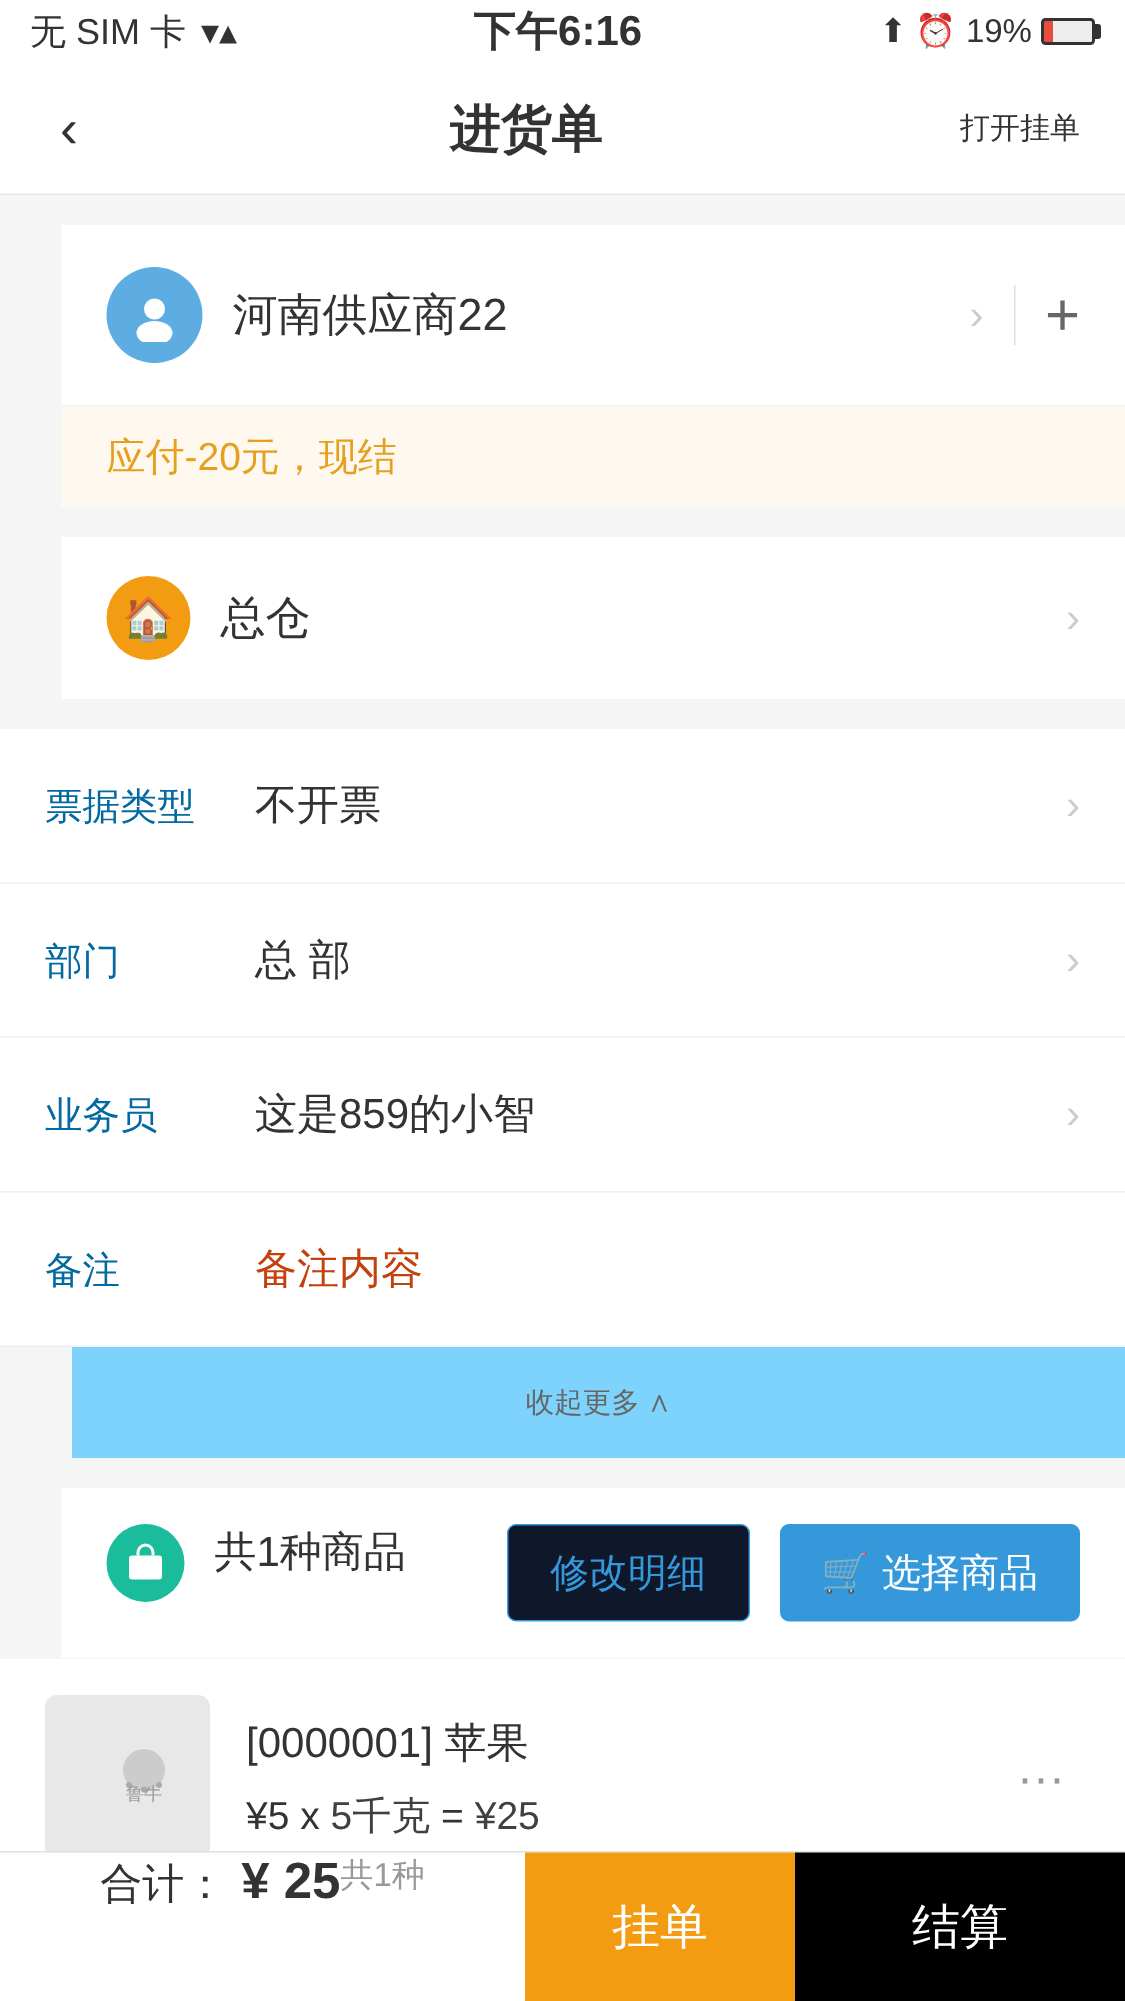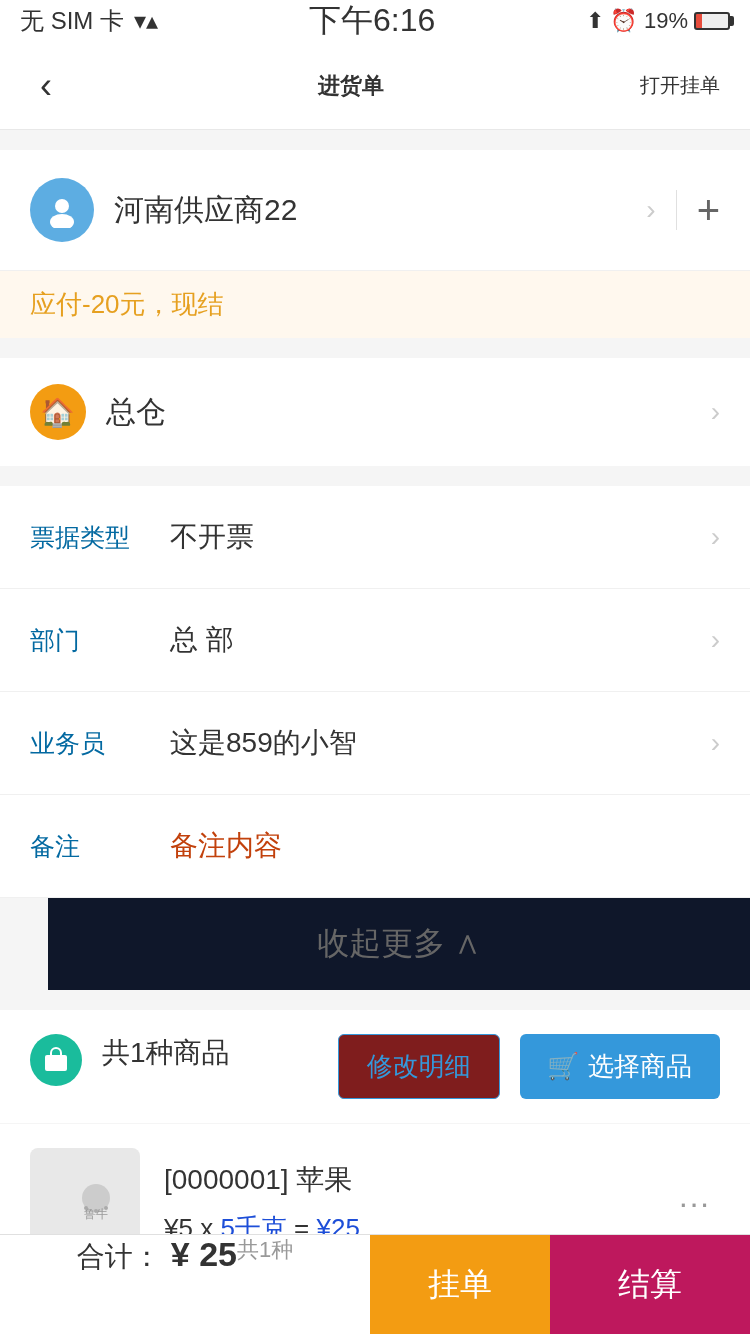--- a/index.html
+++ b/index.html
@@ -19,21 +19,21 @@
       height: 42px;
       background: #fff;
       display: flex;
       align-items: center;
       justify-content: space-between;
       padding: 12px 20px;
       font-size: 24px;
       color: #333;
     }
     .status-bar-left { display: flex; align-items: center; gap: 10px; }
-    .status-bar-center { font-size: 32px; font-weight: 400; }
+    .status-bar-center { font-size: 28px; font-weight: 700; }
     .status-bar-right { display: flex; align-items: center; gap: 6px; font-size: 22px; }
     .battery-icon {
       display: inline-block;
       width: 36px;
       height: 18px;
       border: 2px solid #333;
       border-radius: 3px;
       position: relative;
       background: linear-gradient(to right, #e74c3c 19%, #eee 19%);
     }
@@ -60,38 +60,39 @@
       padding: 0 30px;
       border-bottom: 1px solid #e8e8e8;
     }
     .nav-back {
       font-size: 36px;
       color: #333;
       cursor: pointer;
       padding: 10px;
     }
     .nav-title {
-      font-size: 22px;
+      font-size: 34px;
       font-weight: 600;
       color: #333;
     }
     .nav-action {
       font-size: 20px;
       color: #333;
     }
 
     
     .section-gap {
       height: 20px;
       background: #f5f5f5;
     }
 
     
     .card {
       background: #fff;
+      margin-left: 41px;
     }
 
     
     .supplier-row {
       display: flex;
       align-items: center;
       padding: 28px 30px;
       border-bottom: 1px solid #f0f0f0;
     }
     .supplier-avatar {
@@ -188,24 +189,24 @@
       font-size: 28px;
       color: #c2410c;
     }
     .form-row .chevron-icon {
       margin-left: 10px;
       color: #ccc;
     }
 
     
     .collapse-bar {
-      background: #0f172a;
+      background: #7dd3fc;
       text-align: center;
       padding: 24px;
-      font-size: 32px;
+      font-size: 19px;
       color: #666;
       margin-left: 48px;
     }
 
     
     .products-header {
       background: #fff;
       display: flex;
       padding: 24px 30px;
       gap: 20px;
@@ -223,21 +224,21 @@
       flex-shrink: 0;
     }
     .products-count {
       flex: 1;
       font-size: 28px;
       color: #333;
     }
     .btn-outline {
       border: 1.5px solid #3498db;
       color: #3498db;
-      background: #7f1d1d;
+      background: #0f172a;
       padding: 14px 28px;
       font-size: 26px;
       border-radius: 6px;
     }
     .btn-primary {
       background: #3498db;
       color: white;
       padding: 14px 28px;
       font-size: 26px;
       border-radius: 6px;
@@ -275,21 +276,21 @@
     .product-name {
       font-size: 28px;
       color: #333;
       margin-bottom: 12px;
     }
     .product-price {
       font-size: 26px;
       color: #333;
     }
     .product-price .blue {
-      color: #1d4ed8;
+      color: #404040;
     }
     .more-btn {
       font-size: 32px;
       color: #999;
       padding: 10px;
     }
 
     
     .bottom-bar {
       position: fixed;
@@ -328,22 +329,22 @@
       width: 180px;
       background: #f39c12;
       color: white;
       font-size: 32px;
       border: none;
       display: flex;
       align-items: center;
       justify-content: center;
     }
     .btn-checkout {
-      width: 200px;
-      background: #be185d;
+      width: 220px;
+      background: #000000;
       color: white;
       font-size: 32px;
       border: none;
       display: flex;
       align-items: center;
       justify-content: center;
     }
   </style>
 </head>
 <body>

